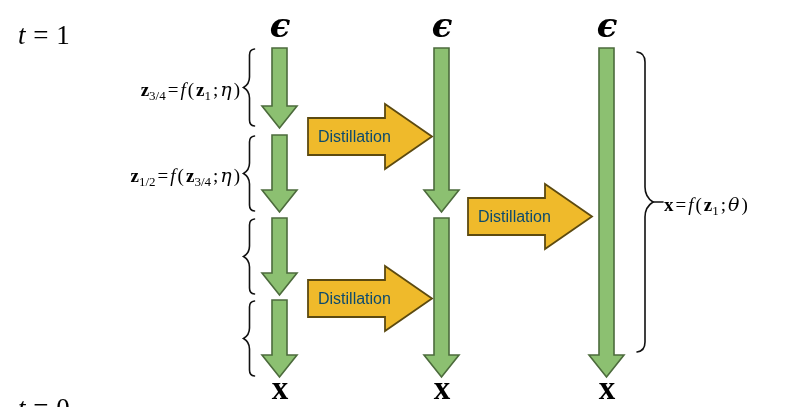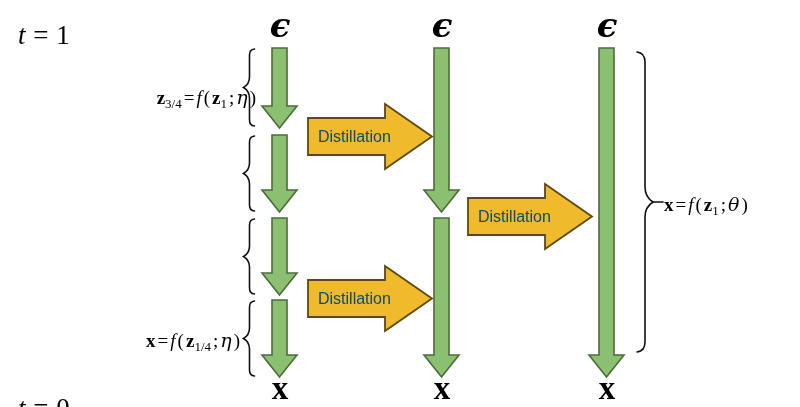--- a/index.html
+++ b/index.html
@@ -148,29 +148,29 @@
   </div>
 
   <div class="abs eps" style="left:260px; top:8px; width:40px;">ϵ</div>
   <div class="abs eps" style="left:422px; top:8px; width:40px;">ϵ</div>
   <div class="abs eps" style="left:587px; top:8px; width:40px;">ϵ</div>
 
   <div class="abs bold-x" style="left:260px; top:372px; width:40px;">x</div>
   <div class="abs bold-x" style="left:422px; top:372px; width:40px;">x</div>
   <div class="abs bold-x" style="left:587px; top:372px; width:40px;">x</div>
 
-  <div class="abs eq" style="left:58px; top:80px; width:200px;margin-top:8px;">
+  <div class="abs eq" style="left:42px; top:80px; width:200px;">
     <span class="bf">z</span><span class="frac">3/4</span><span class="op">=</span><span class="it">f</span><span class="op">(</span><span class="bf">z</span><span class="sub">1</span><span class="op">;</span><span class="gk">η</span><span class="op">)</span>
   </div>
 
+  <div class="abs eq" style="left:42px; top:166px; width:200px;">
+    <span class="bf">z</span><span class="frac">1/2</span><span class="op">=</span><span class="it">f</span><span class="op">(</span><span class="bf">z</span><span class="sub">3/4</span><span class="op">;</span><span class="gk">η</span><span class="op">)</span>
+  </div>
 
 
-  <div class="abs eq" style="left:42px; top:331px; width:200px;">
-    <span class="bf">x</span><span class="op">=</span><span class="it">f</span><span class="op">(</span><span class="bf">z</span><span class="sub">1/4</span><span class="op">;</span><span class="gk">η</span><span class="op">)</span>
-  </div>
 
   <div class="abs eq" style="left:664px; top:195px; width:140px; text-align:left;">
     <span class="bf">x</span><span class="op">=</span><span class="it">f</span><span class="op">(</span><span class="bf">z</span><span class="sub">1</span><span class="op">;</span><span class="gk">θ</span><span class="op">)</span>
   </div>
 
   <div class="dist-label" style="left:318px; top:129px;">Distillation</div>
   <div class="dist-label" style="left:478px; top:209px;">Distillation</div>
   <div class="dist-label" style="left:318px; top:291px;">Distillation</div>
 
 </div>

